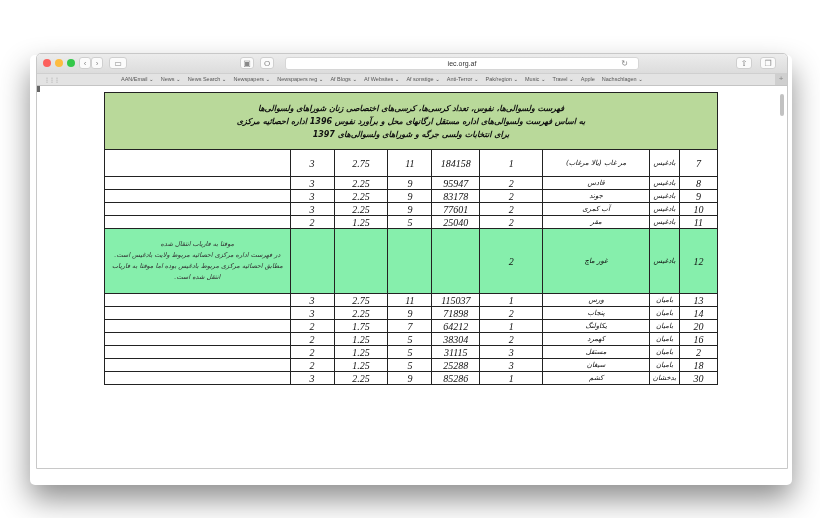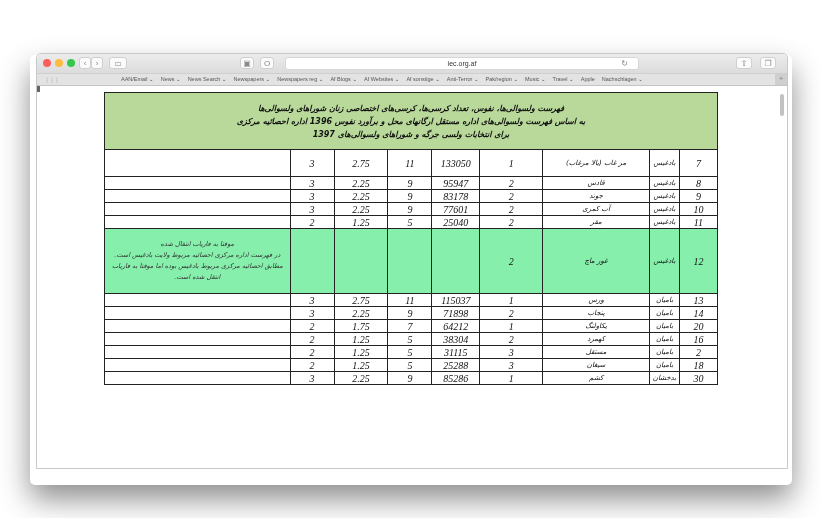--- a/index.html
+++ b/index.html
@@ -114,21 +114,21 @@
           <div>برای انتخابات ولسی جرگه و شوراهای ولسوالی‌های 1397</div>
         </td>
       </tr>
       </tbody>
         <tbody id="rows">
           <tr class="tall">
             <td class="ar note" style="white-space: pre-line;"></td>
             <td class="">3</td>
             <td class="">2.75</td>
             <td class="">11</td>
-            <td class="">133050</td>
+            <td class="">184158</td>
             <td class="">1</td>
             <td class="ar dist">مر غاب (بالا مرغاب)</td>
             <td class="ar prov">بادغیس</td>
             <td class="">7</td>
           </tr>
           <tr>
             <td class="ar note" style="white-space: pre-line;"></td>
             <td class="">3</td>
             <td class="">2.25</td>
             <td class="">9</td>

